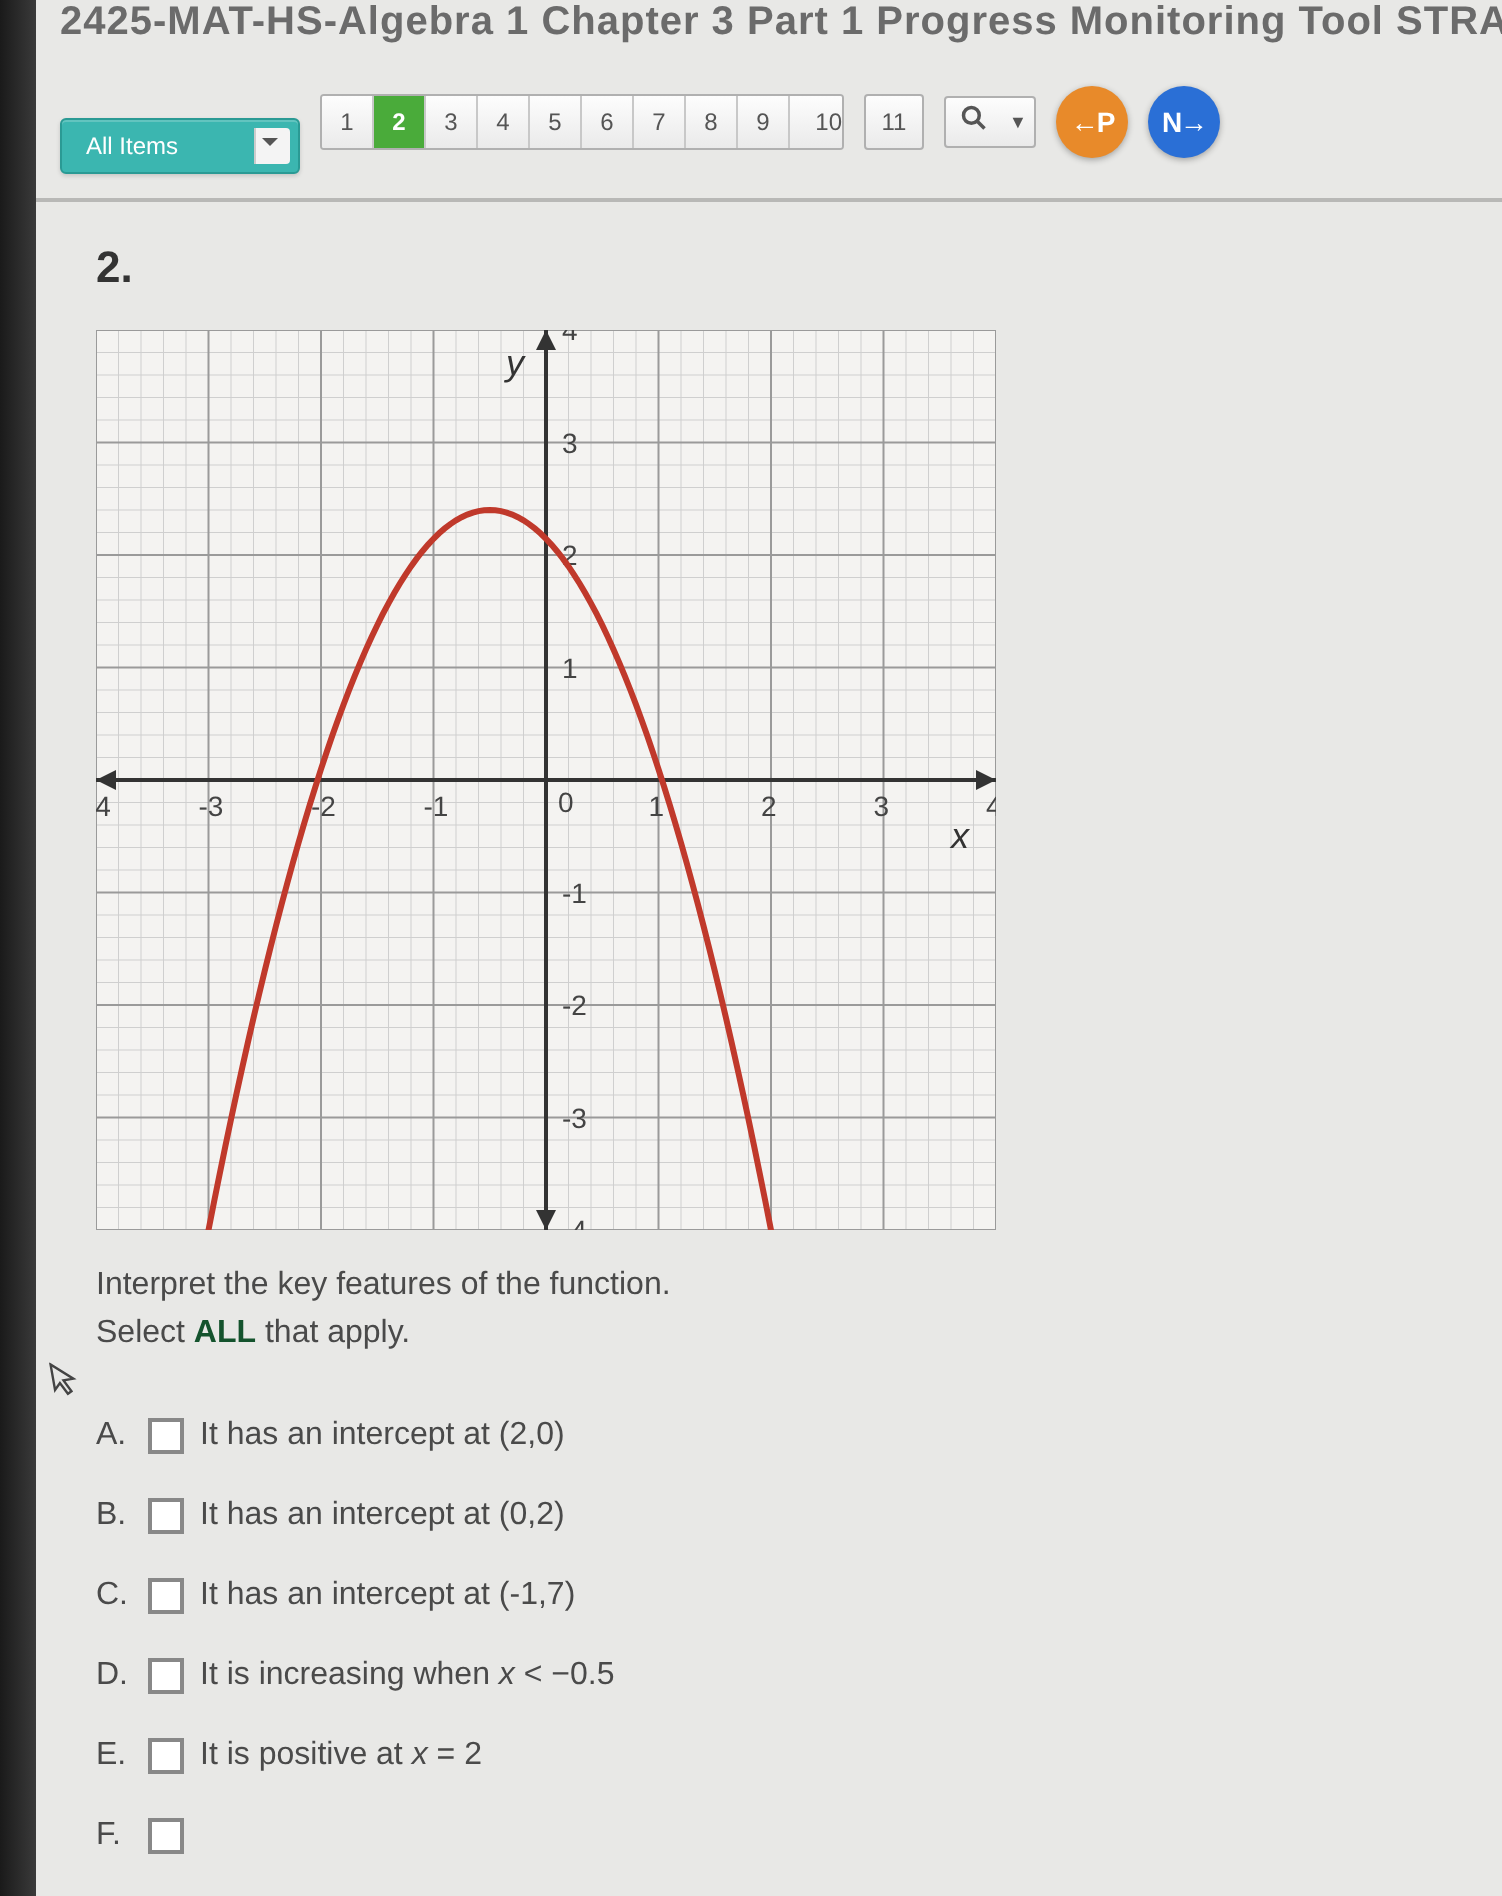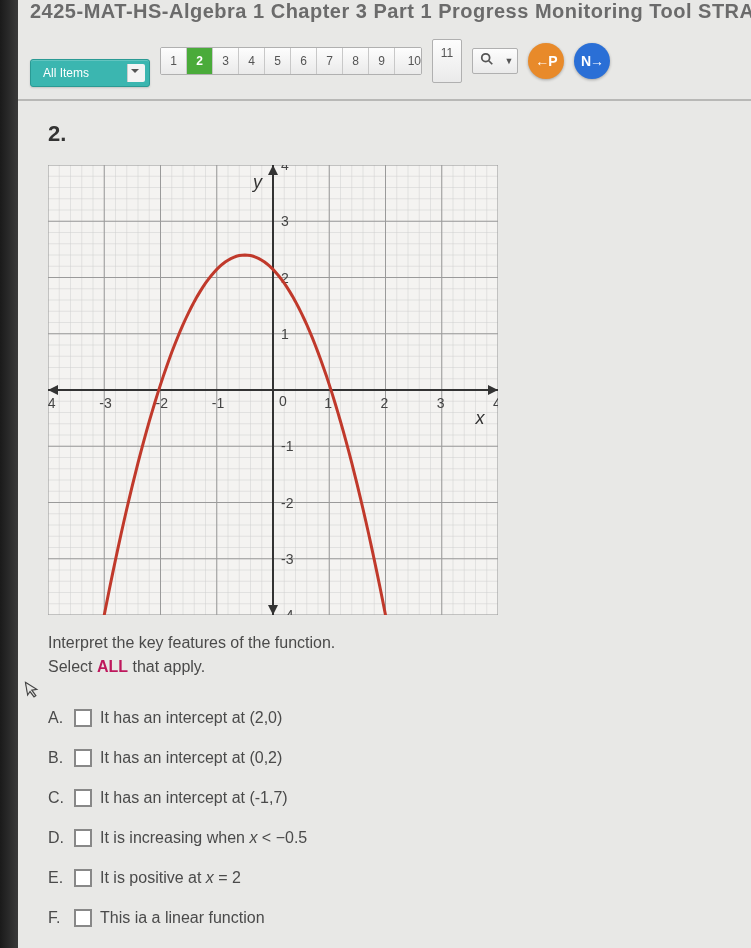--- a/index.html
+++ b/index.html
@@ -80,21 +80,21 @@
     background: linear-gradient(#fdfdfd,#eaeaea);
     cursor: pointer;
   }
   .pager .pg:last-child { border-right: none; text-align: right; }
   .pager .pg.active {
     background: #4aab3a;
     color: #fff;
     font-weight: bold;
   }
   .single-box {
-    width: 30px; height: 44px; line-height: 26px; text-align: center;
+    width: 30px; height: 28px; line-height: 26px; text-align: center;
     font-size: 12px; color:#555;
     border:1px solid #b0b0b0; border-radius:2px;
     background: linear-gradient(#fdfdfd,#eaeaea);
     cursor:pointer;
   }
   .search-box {
     display:flex; align-items:center;
     border:1px solid #b0b0b0; border-radius:2px;
     background: linear-gradient(#fdfdfd,#eaeaea);
     height:26px;
@@ -125,21 +125,21 @@
     height: 450px;
     position: relative;
     margin-bottom: 16px;
   }
   .prompt {
     font-size: 16px;
     color: #4a4a4a;
     line-height: 1.5;
     margin-bottom: 18px;
   }
-  .prompt b { color:#be185d; }
+  .prompt b { color:#14532d; }
   .choices {
     margin-top: 30px;
   }
   .choice {
     display: flex;
     align-items: center;
     gap: 8px;
     margin: 22px 0;
     font-size: 16px;
     color: #4a4a4a;
@@ -372,18 +372,17 @@
           <span>It is increasing when <i>x</i> &lt; −0.5</span>
         </div>
         <div class="choice">
           <span class="letter">E.</span>
           <span class="cbox"></span>
           <span>It is positive at <i>x</i> = 2</span>
         </div>
         <div class="choice">
           <span class="letter">F.</span>
           <span class="cbox"></span>
-          <span>This ia a linear function</span>
         </div>
       </div>
   </div>
 
 </div>
 
 </body></html>

